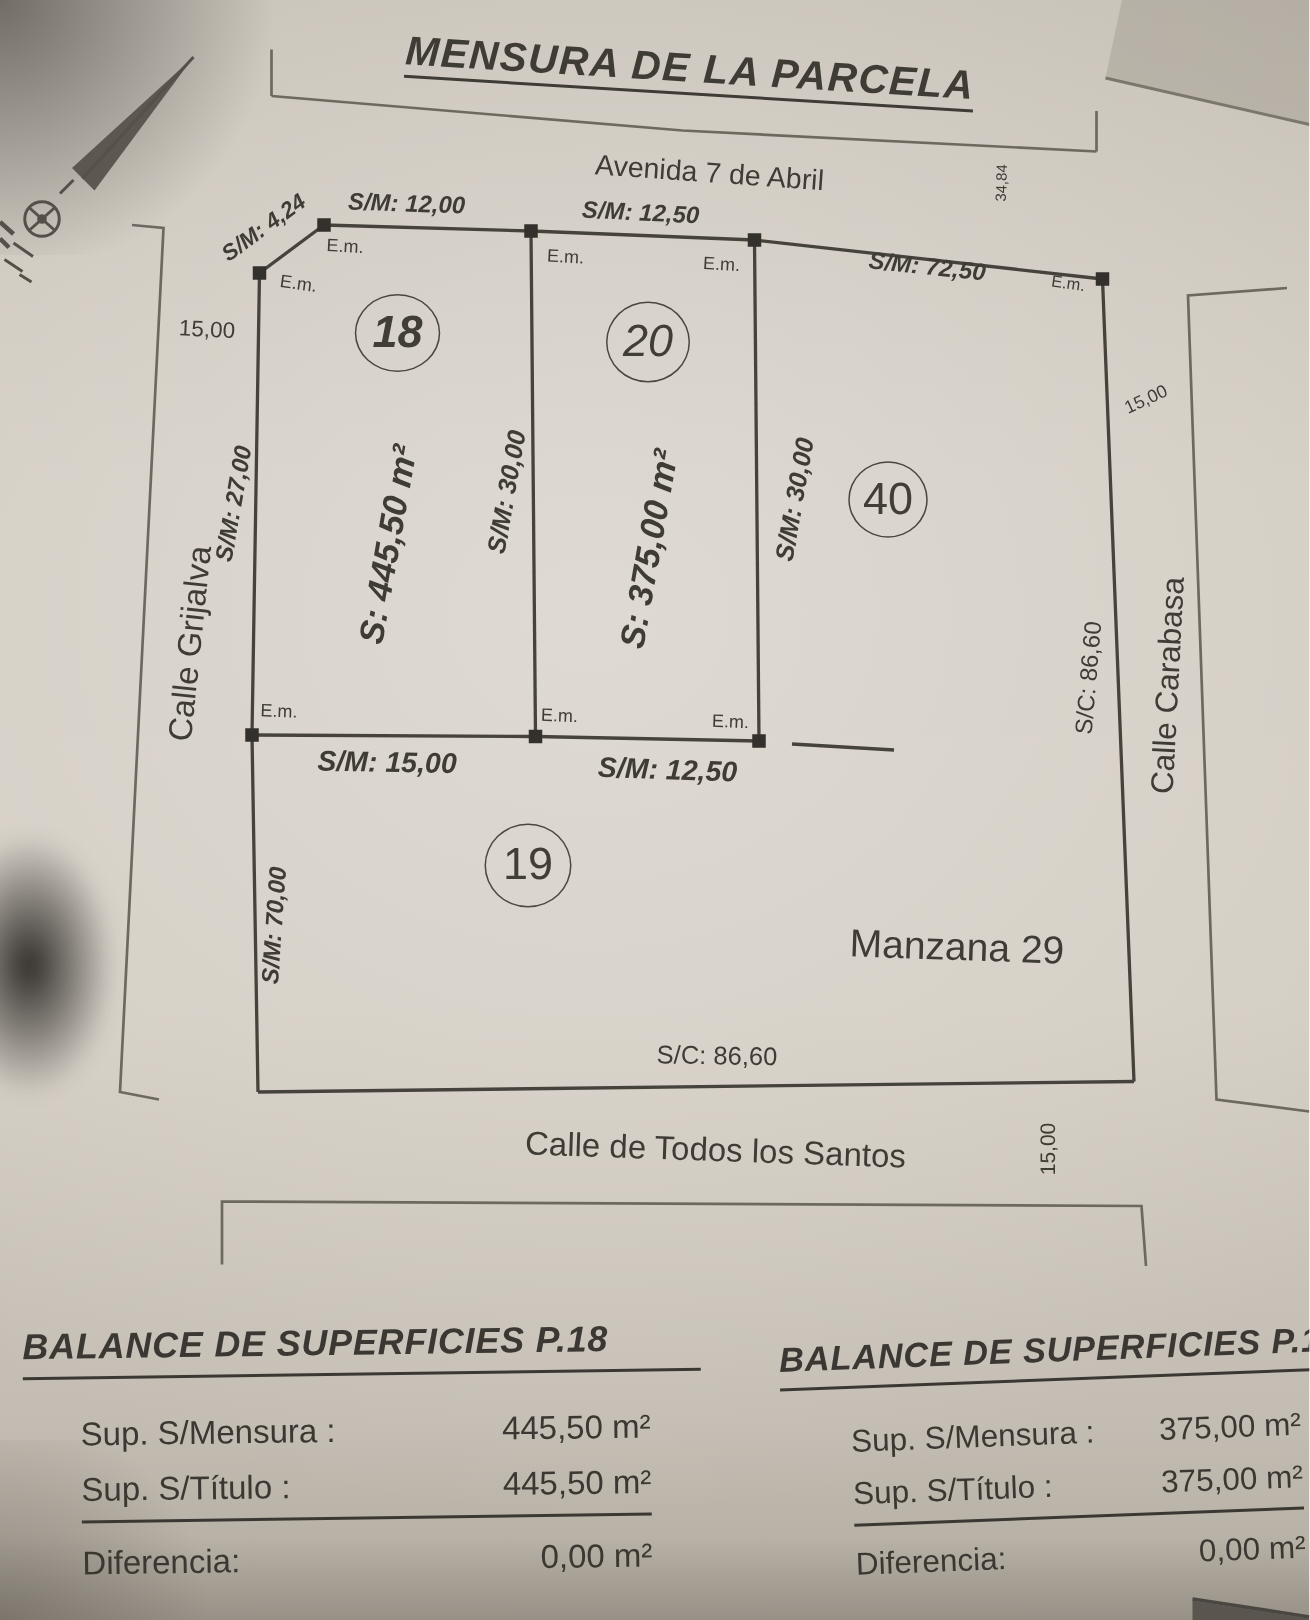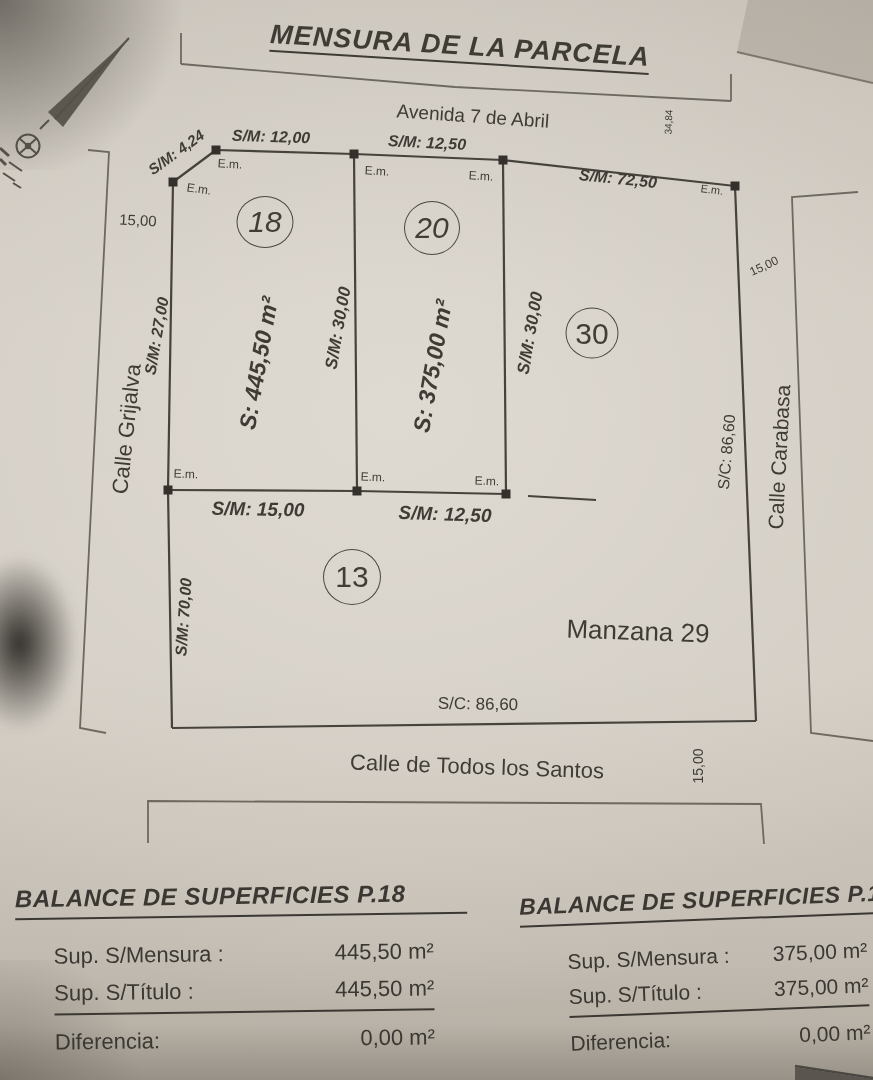--- a/index.html
+++ b/index.html
@@ -120,30 +120,30 @@
               text-decoration:underline;text-underline-offset:7px;text-decoration-thickness:2px;">MENSURA DE LA PARCELA</div>
 
   <div class="lbl" style="left:473px;top:116px;font-size:19px;transform:translate(-50%,-50%) rotate(4deg);">Avenida 7 de Abril</div>
   <div class="lbl" style="left:127px;top:429px;font-size:22px;transform:translate(-50%,-50%) rotate(-84deg);">Calle Grijalva</div>
   <div class="lbl" style="left:779px;top:457px;font-size:21px;transform:translate(-50%,-50%) rotate(-87deg);">Calle Carabasa</div>
   <div class="lbl" style="left:477px;top:767px;font-size:22px;transform:translate(-50%,-50%) rotate(2deg);">Calle de Todos los Santos</div>
 
   <div class="lbl" style="left:638px;top:631px;font-size:26px;transform:translate(-50%,-50%) rotate(2deg);">Manzana 29</div>
 
   <div class="pcircle" style="left:265px;top:222px;width:55px;height:50px;">
-    <span style="font-weight:normal;font-style:italic;">18</span>
+    <span style="font-weight:bold;font-style:italic;">18</span>
   </div>
   <div class="pcircle" style="left:432px;top:228px;width:54px;height:52px;">
     <span style="font-style:italic;">20</span>
   </div>
   <div class="pcircle" style="left:592px;top:333px;width:51px;height:49px;">
-    <span>30</span>
+    <span>40</span>
   </div>
   <div class="pcircle" style="left:352px;top:577px;width:56px;height:54px;">
-    <span>13</span>
+    <span>19</span>
   </div>
 
   <div class="lbl it" style="left:259px;top:363px;font-size:23px;transform:translate(-50%,-50%) rotate(-80deg);">S: 445,50 m²</div>
   <div class="lbl it" style="left:433px;top:366px;font-size:23px;transform:translate(-50%,-50%) rotate(-80deg);">S: 375,00 m²</div>
 
   <div class="lbl it" style="left:176px;top:152px;font-size:15px;transform:translate(-50%,-50%) rotate(-36deg);">S/M: 4,24</div>
   <div class="lbl it" style="left:271px;top:137px;font-size:16px;transform:translate(-50%,-50%) rotate(2deg);">S/M: 12,00</div>
   <div class="lbl it" style="left:427px;top:143px;font-size:16px;transform:translate(-50%,-50%) rotate(3deg);">S/M: 12,50</div>
   <div class="lbl it" style="left:618px;top:179px;font-size:16px;font-weight:600;transform:translate(-50%,-50%) rotate(6deg);">S/M: 72,50</div>
   <div class="lbl" style="left:669px;top:122px;font-size:10px;transform:translate(-50%,-50%) rotate(-88deg);">34,84</div>

